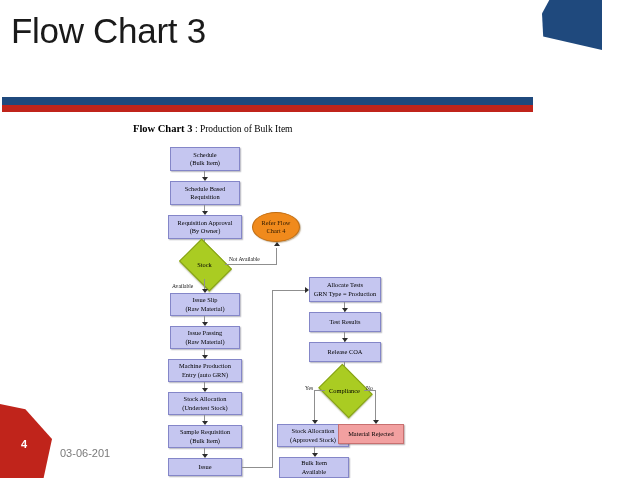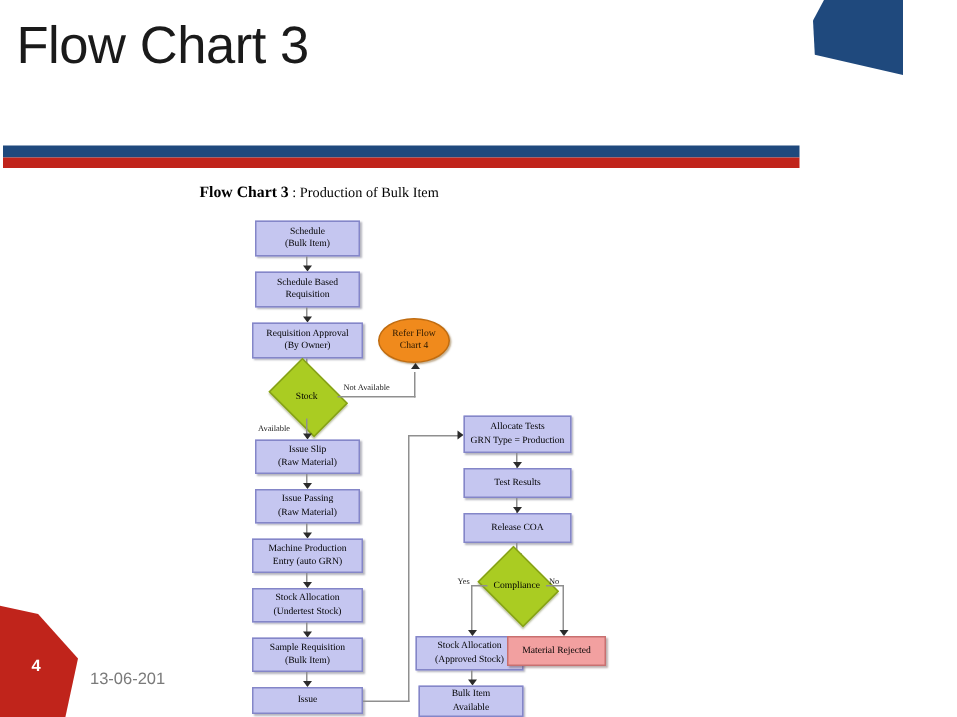--- a/index.html
+++ b/index.html
@@ -197,21 +197,21 @@
 
   <div class="deco-top-right"></div>
 
   <div class="title-main">Flow Chart 3</div>
 
   <div class="bar-blue"></div>
   <div class="bar-red"></div>
 
   <div class="deco-bottom-left"></div>
   <div class="slide-number">4</div>
-  <div class="slide-date">13-06-201</div>
+  <div class="slide-date">03-06-201</div>
 
   <div id="chart">
 
     <div class="fc-title"><b>Flow Chart 3</b><span> : Production of Bulk Item</span></div>
 
     <div class="node proc" style="left:170px; top:147px; width:70px; height:24px;">
       <div>
         <div>Schedule</div>
         <div>(Bulk Item)</div>
       </div>

